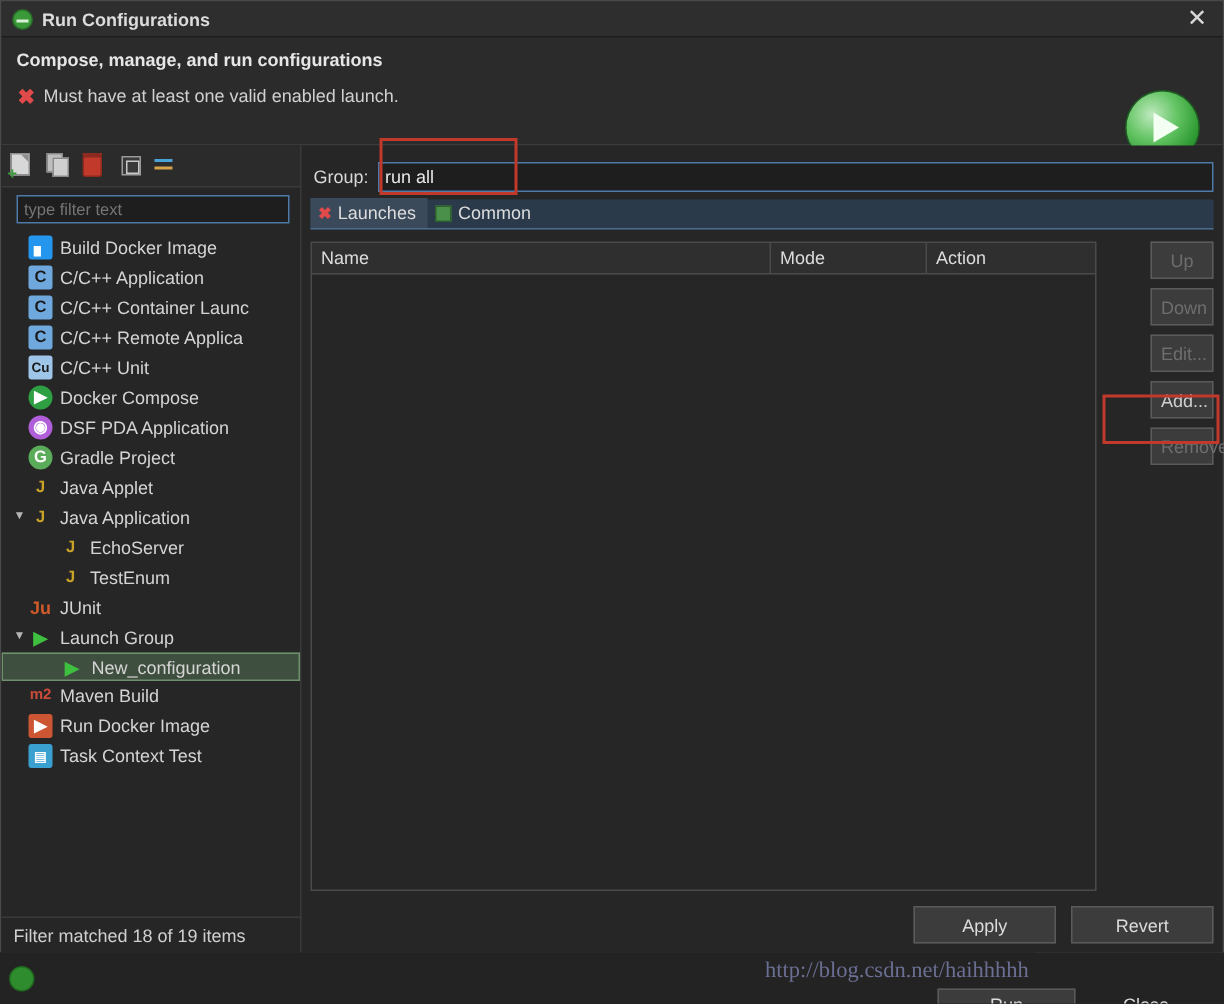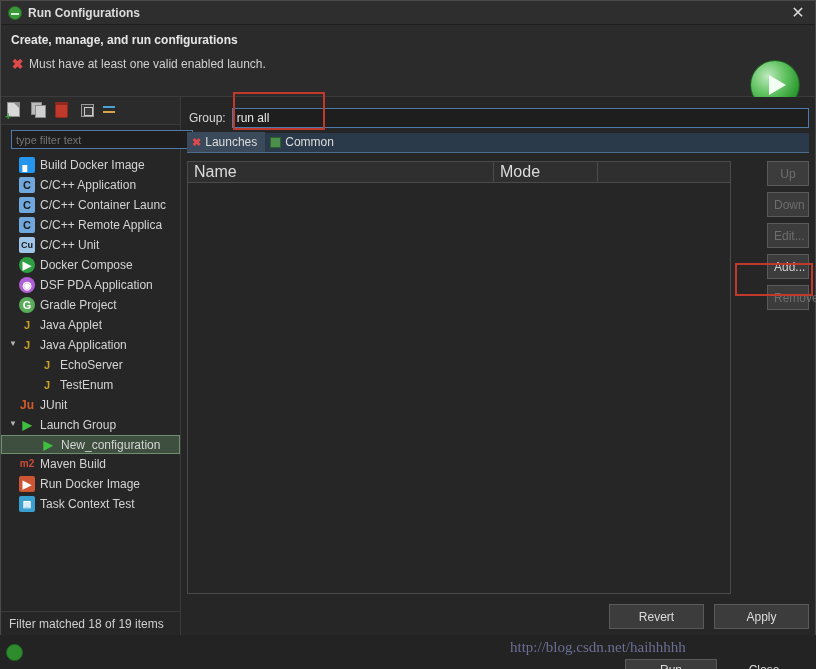--- a/index.html
+++ b/index.html
@@ -102,21 +102,21 @@
   
   .body {
     position: relative;
     height: 538px;
     background: #262626;
     display: flex;
   }
 
   
   .left {
-    width: 180px;
+    width: 200px;
     background: #262626;
     border-right: 1px solid #3a3a3a;
     display: flex; flex-direction: column;
   }
   .toolbar {
     height: 28px;
     display: flex; align-items: center;
     padding-left: 6px;
     gap: 7px;
     background: #2b2b2b;
@@ -304,21 +304,21 @@
     flex: 1;
     background: #262626;
     border: 1px solid #4a4a4a;
     display: flex; flex-direction: column;
   }
   .table-head {
     display: flex;
     height: 21px;
     background: #2f2f2f;
     border-bottom: 1px solid #4a4a4a;
-    color: #dcdcdc; font-size: 16px;
+    color: #dcdcdc; font-size: 12px;
   }
   .th {
     display: flex; align-items: center;
     padding-left: 6px;
     border-right: 1px solid #4a4a4a;
   }
   .th.c1 { width: 306px; }
   .th.c2 { width: 104px; }
   .th.c3 { flex: 1; border-right: none; }
   .table-body { flex: 1; }
@@ -411,21 +411,21 @@
 
   <div class="dialog">
 
     <div class="titlebar">
       <div class="title-icon"></div>
       <div class="title-text">Run Configurations</div>
       <div class="close-x">✕</div>
     </div>
 
     <div class="header">
-      <div class="header-title">Create, manage, and run configurations</div>
+      <div class="header-title">Compose, manage, and run configurations</div>
       <div class="header-error">
         <div class="err-x">✖</div>
         <div>Must have at least one valid enabled launch.</div>
       </div>
       <div class="run-badge"></div>
     </div>
 
     <div class="body">
 
       <div class="left">
@@ -584,37 +584,38 @@
             <span class="tab-ico"></span>
             <span>Common</span>
           </div>
         </div>
 
         <div class="content-row">
           <div class="table-wrap">
             <div class="table-head">
               <div class="th c1">Name</div>
               <div class="th c2">Mode</div>
+              <div class="th c3">Action</div>
             </div>
             <div class="table-body"></div>
           </div>
 
           <div class="side-btns">
             <button class="btn disabled">Up</button>
             <button class="btn disabled">Down</button>
             <button class="btn disabled">Edit...</button>
             <button class="btn">Add...</button>
             <button class="btn disabled">Remove</button>
             <div class="btn-highlight"></div>
           </div>
         </div>
 
         <div class="bottom-btns">
+          <button class="btn-wide">Apply</button>
           <button class="btn-wide">Revert</button>
-          <button class="btn-wide">Apply</button>
         </div>
       </div>
     </div>
   </div>
 
   <div class="footer">
     <div class="footer-circle"></div>
     <div class="watermark">http://blog.csdn.net/haihhhhh</div>
     <div class="footer-run">Run</div>
     <div class="footer-close">Close</div>

